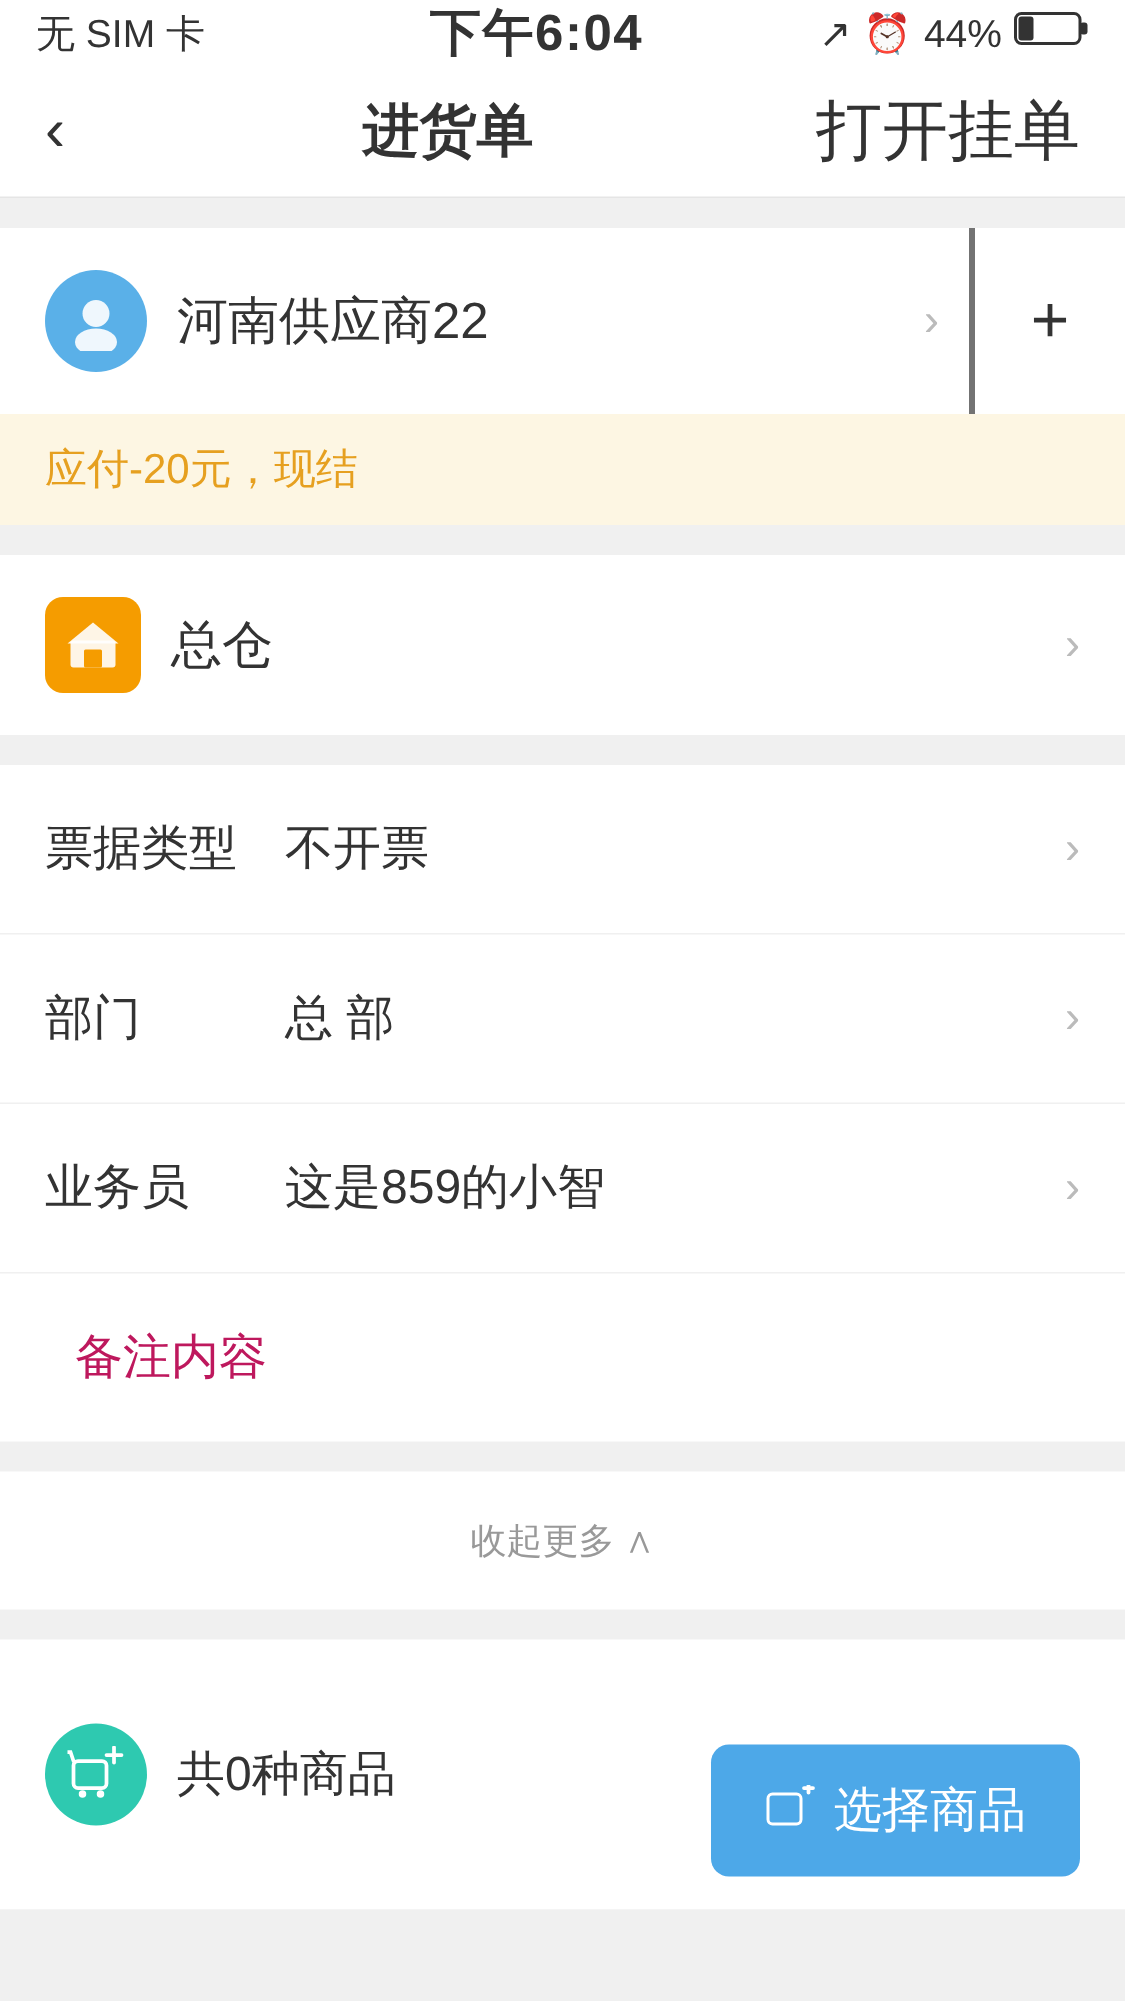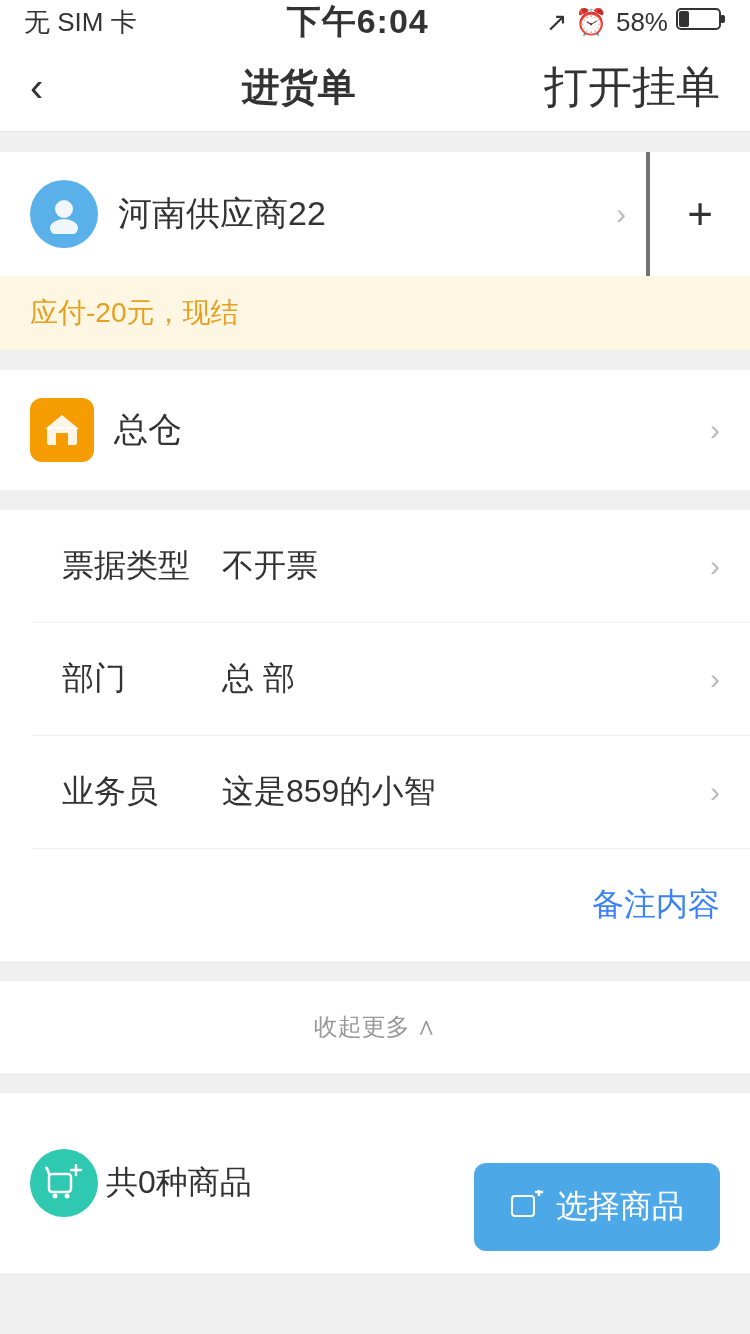--- a/index.html
+++ b/index.html
@@ -152,21 +152,20 @@
     .warehouse-name {
       flex: 1;
       font-size: 34px;
       color: #333;
     }
 
     
     .form-section {
       background: #fff;
       margin-top: 20px;
-      padding-left: 32px;
     }
     .form-row {
       display: flex;
       align-items: center;
       padding: 34px 30px;
       border-bottom: 1px solid #f0f0f0;
       min-height: 100px;
     }
     .form-row:last-child {
       border-bottom: none;
@@ -177,22 +176,21 @@
       width: 140px;
       flex-shrink: 0;
     }
     .form-value {
       flex: 1;
       font-size: 32px;
       color: #333;
       padding-left: 20px;
     }
     .form-placeholder {
-      color: #3b82f6;
-      text-align: right;
+      color: #be185d;
     }
 
     
     .collapse-btn {
       background: #fff;
       margin-top: 20px;
       display: flex;
       align-items: center;
       justify-content: center;
       padding: 30px;
@@ -201,21 +199,21 @@
       cursor: pointer;
     }
 
     
     .bottom-bar {
       background: #fff;
       margin-top: 20px;
       display: flex;
       align-items: center;
       padding: 22px 30px;
-      gap: 8px;
+      gap: 20px;
     }
     .cart-icon-wrap {
       width: 68px;
       height: 68px;
       border-radius: 50%;
       background: #2ec9b0;
       display: flex;
       align-items: center;
       justify-content: center;
       flex-shrink: 0;
@@ -259,21 +257,21 @@
         <path d="M6 12 Q18 4 30 12" stroke="#333" stroke-width="2.5" fill="none" stroke-linecap="round"></path>
         <path d="M1 7 Q18 -2 35 7" stroke="#333" stroke-width="2.5" fill="none" stroke-linecap="round"></path>
         <circle cx="18" cy="22" r="2.5" fill="#333"></circle>
       </svg>
     </span>
   </div>
   <div class="status-center">下午6:04</div>
   <div class="status-right">
     <span>↗</span>
     <span>⏰</span>
-    <span>58%</span>
+    <span>44%</span>
     <span>
       <svg width="50" height="26" viewBox="0 0 50 26">
         <rect x="1" y="3" width="43" height="20" rx="4" ry="4" stroke="#333" stroke-width="2" fill="none"></rect>
         <rect x="44" y="9" width="5" height="8" rx="2" fill="#333"></rect>
         <rect x="3" y="5" width="10" height="16" rx="2" fill="#333"></rect>
       </svg>
     </span>
   </div>
 </div>
 

